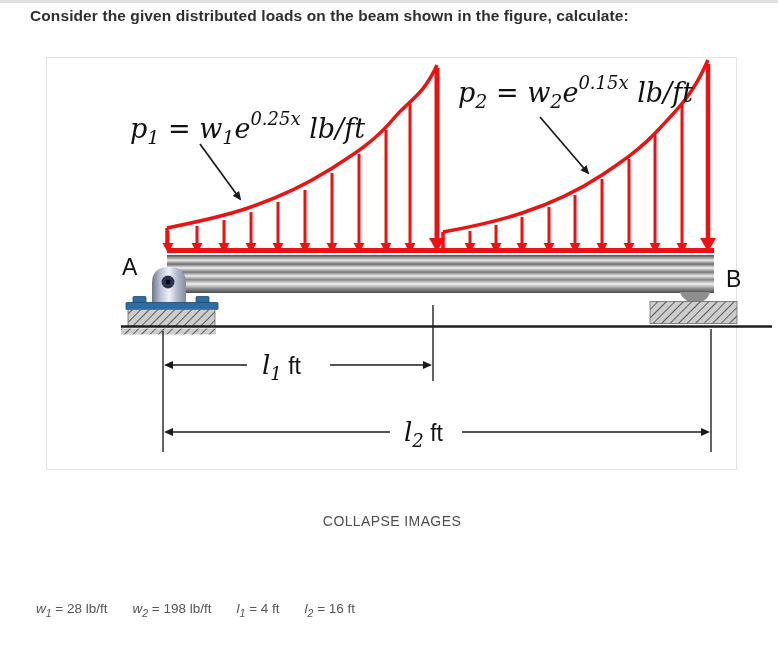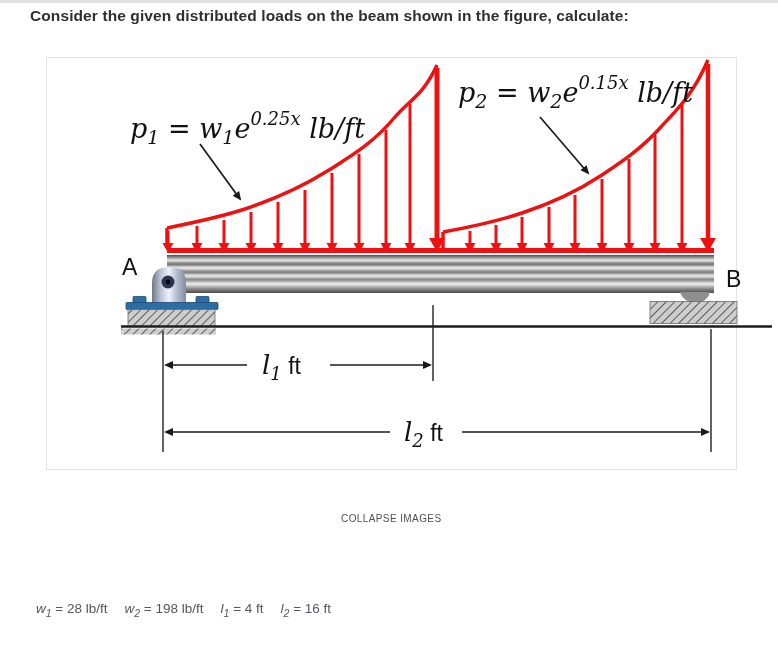--- a/index.html
+++ b/index.html
@@ -19,24 +19,24 @@
   .math .sup{font-size:18px;}
   .dimlabel{font-family:"DejaVu Serif", serif;font-style:italic;font-size:26px;fill:#111;}
   .dimlabel .sub{font-size:18px;}
   .dimlabel .unit{font-style:normal;font-family:"Liberation Sans", sans-serif;font-size:23px;}
   .endlabel{font-family:"Liberation Sans", sans-serif;font-size:23px;fill:#111;}
   .redline{stroke:#ee1111;fill:none;}
   .blkline{stroke:#1a1a1a;fill:none;}
   .collapse-btn{
     position:absolute;top:512px;left:50%;transform:translateX(-48%);
     background:none;border:none;cursor:pointer;
-    font-family:"Liberation Sans", sans-serif;font-size:10px;color:#4e4e4e;letter-spacing:.4px;
+    font-family:"Liberation Sans", sans-serif;font-size:14px;color:#4e4e4e;letter-spacing:.4px;
   }
   .values-row{
-    position:absolute;left:36px;top:601px;display:flex;gap:17px;
+    position:absolute;left:36px;top:601px;display:flex;gap:25px;
     font-size:13.5px;color:#53565a;white-space:nowrap;
   }
   .values-row i{font-style:italic;}
   .values-row sub{font-style:italic;font-size:10.5px;}
 </style>
 </head>
 <body>
 
 <div class="top-strip"></div>
 

